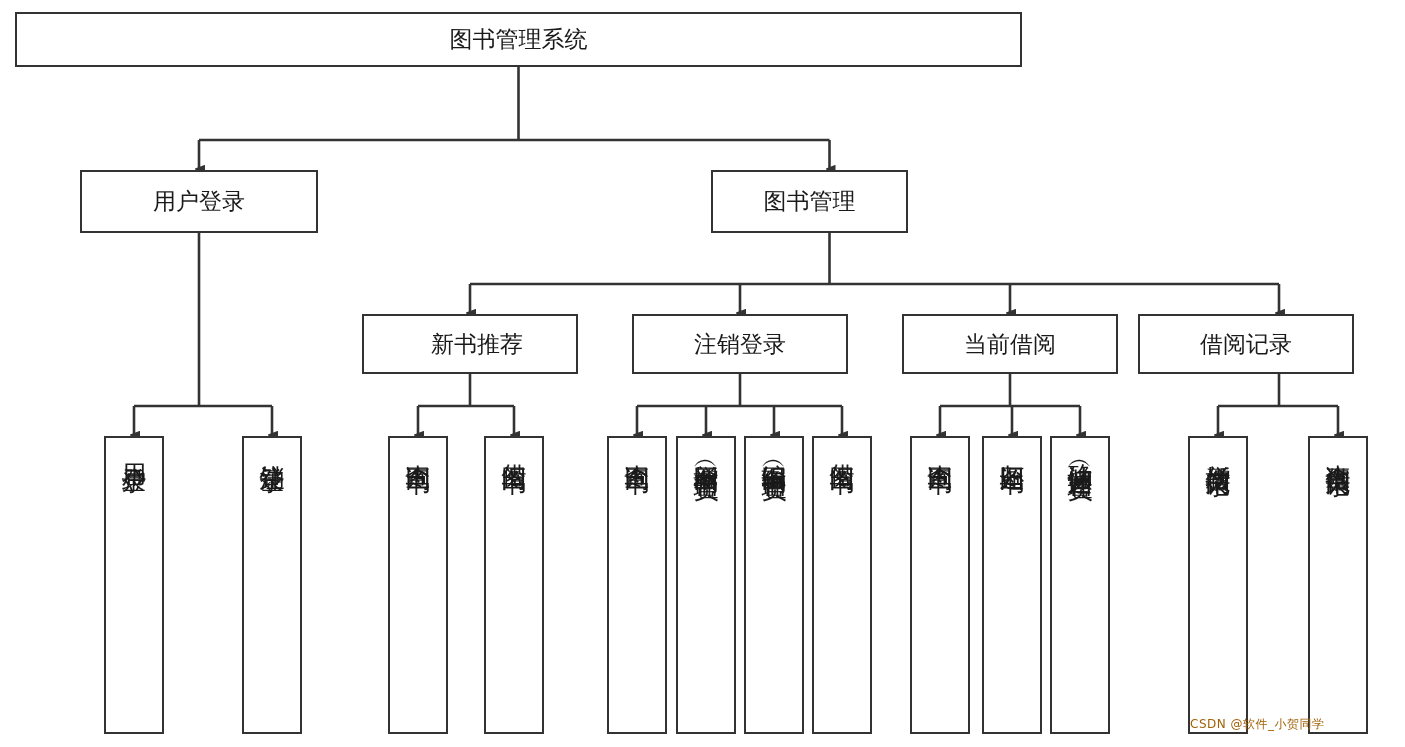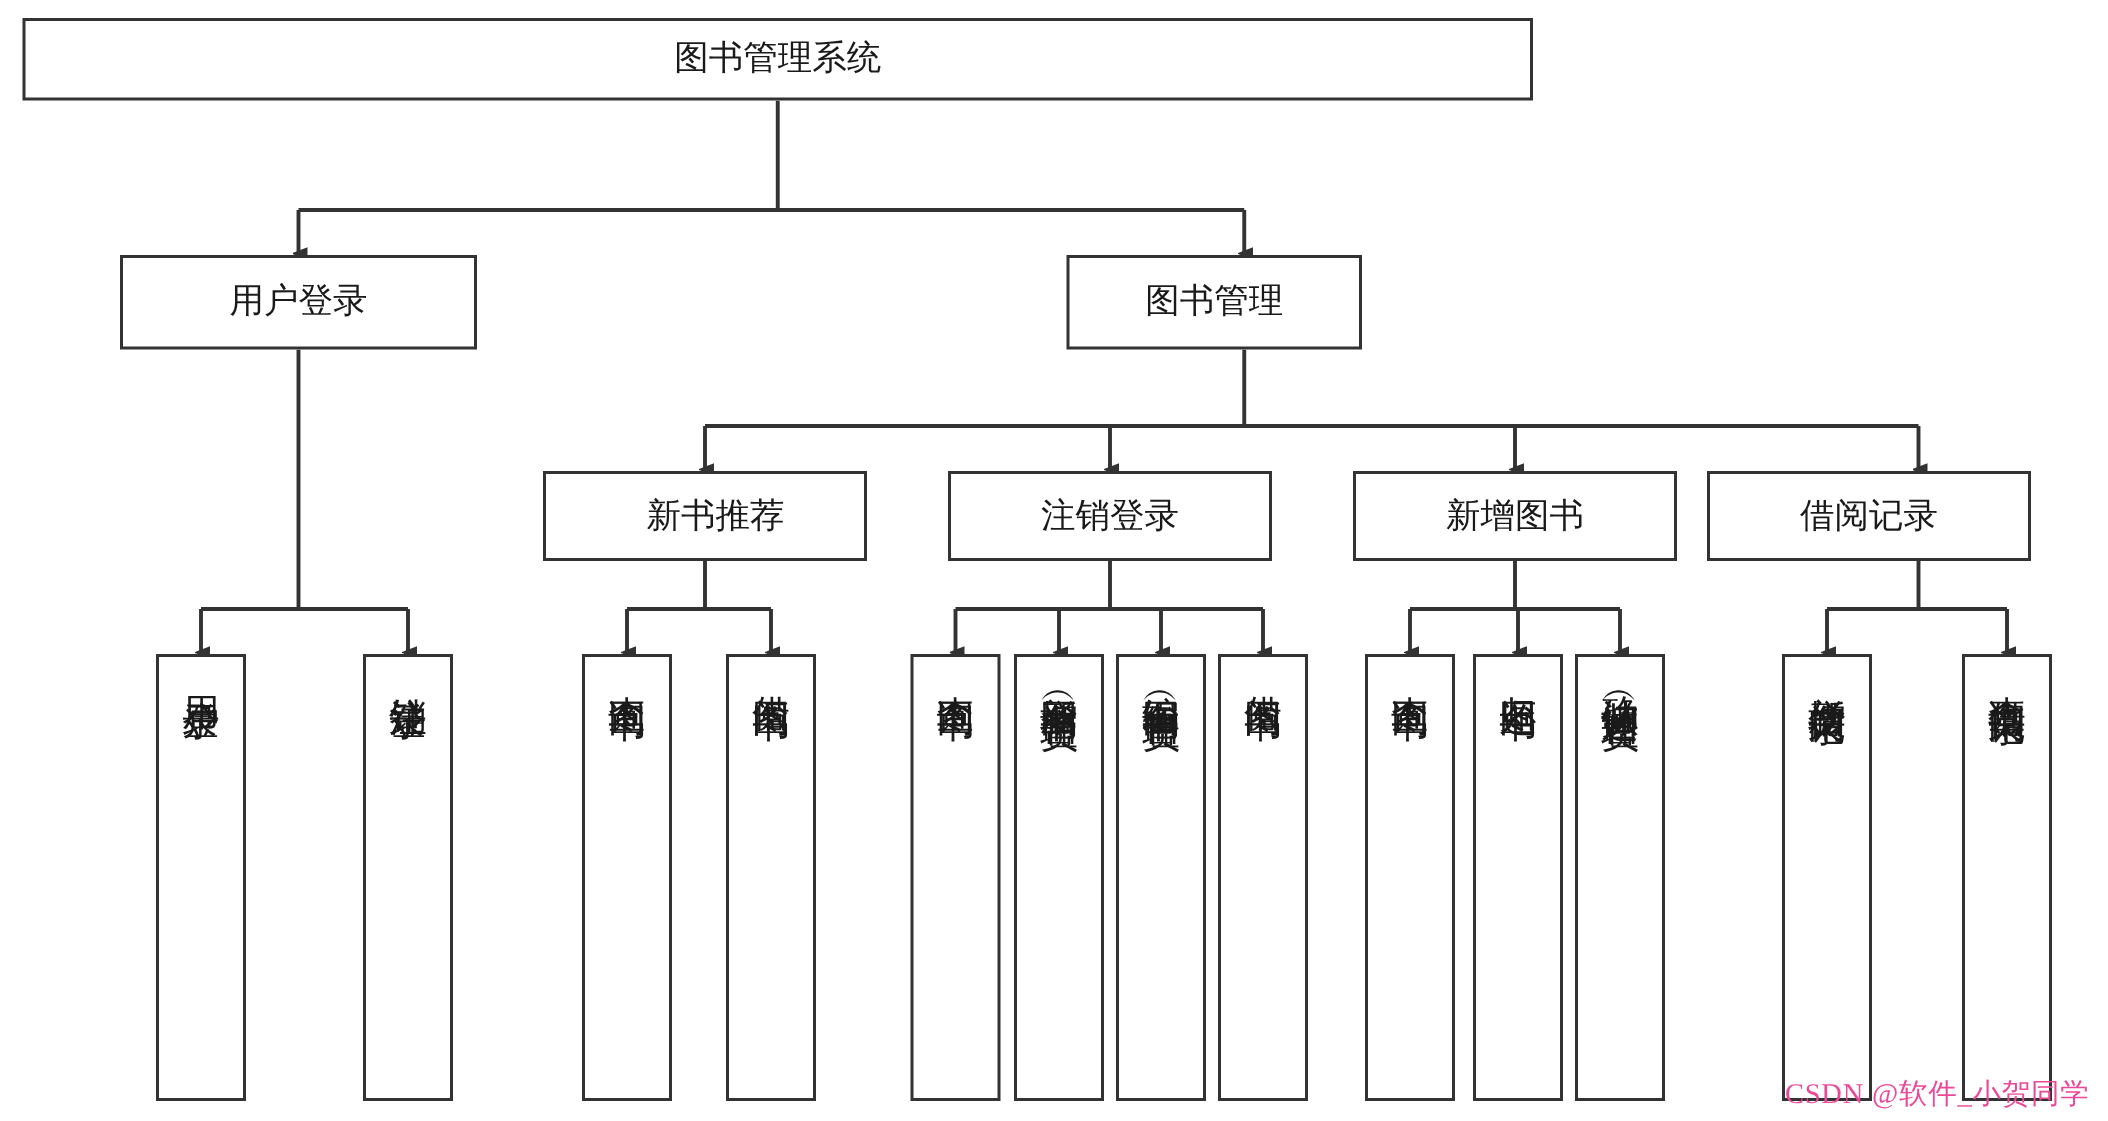--- a/index.html
+++ b/index.html
@@ -50,26 +50,25 @@
   }
   .node.vertical .label {
     writing-mode: vertical-rl;
     text-orientation: upright;
     font-size: 25px;
     letter-spacing: 2px;
     line-height: 1;
   }
   .watermark {
     position: absolute;
-    color: #ec4899;
-    font-size: 19px;
+    color: #a16207;
+    font-size: 12px;
     white-space: nowrap;
     letter-spacing: 0.5px;
     pointer-events: none;
-    font-family: Liberation Serif, serif;
   }
 </style>
 </head>
 <body>
 
 <div id="canvas">
   <svg id="edges" viewBox="0 0 1405 747" xmlns="http://www.w3.org/2000/svg">
     <defs>
       <marker id="arrow" markerWidth="10" markerHeight="10" refX="4.2" refY="6" orient="auto" markerUnits="userSpaceOnUse">
         <path d="M0,0 L8.4,0 L4.2,11 z" fill="#333333"></path>
@@ -122,21 +121,21 @@
       <div class="node horizontal" style="left: 711px; top: 170px; width: 197px; height: 63px;">
         <span class="label">图书管理</span>
       </div>
       <div class="node horizontal" style="left: 362px; top: 314px; width: 216px; height: 60px; padding-left: 14px;">
         <span class="label">新书推荐</span>
       </div>
       <div class="node horizontal" style="left: 632px; top: 314px; width: 216px; height: 60px;">
         <span class="label">注销登录</span>
       </div>
       <div class="node horizontal" style="left: 902px; top: 314px; width: 216px; height: 60px;">
-        <span class="label">新增图书</span>
+        <span class="label">当前借阅</span>
       </div>
       <div class="node horizontal" style="left: 1138px; top: 314px; width: 216px; height: 60px;">
         <span class="label">借阅记录</span>
       </div>
       <div class="node vertical" style="left: 104px; top: 436px; width: 60px; height: 298px;">
         <span class="label">用户登录</span>
       </div>
       <div class="node vertical" style="left: 242px; top: 436px; width: 60px; height: 298px;">
         <span class="label">注销登录</span>
       </div>

